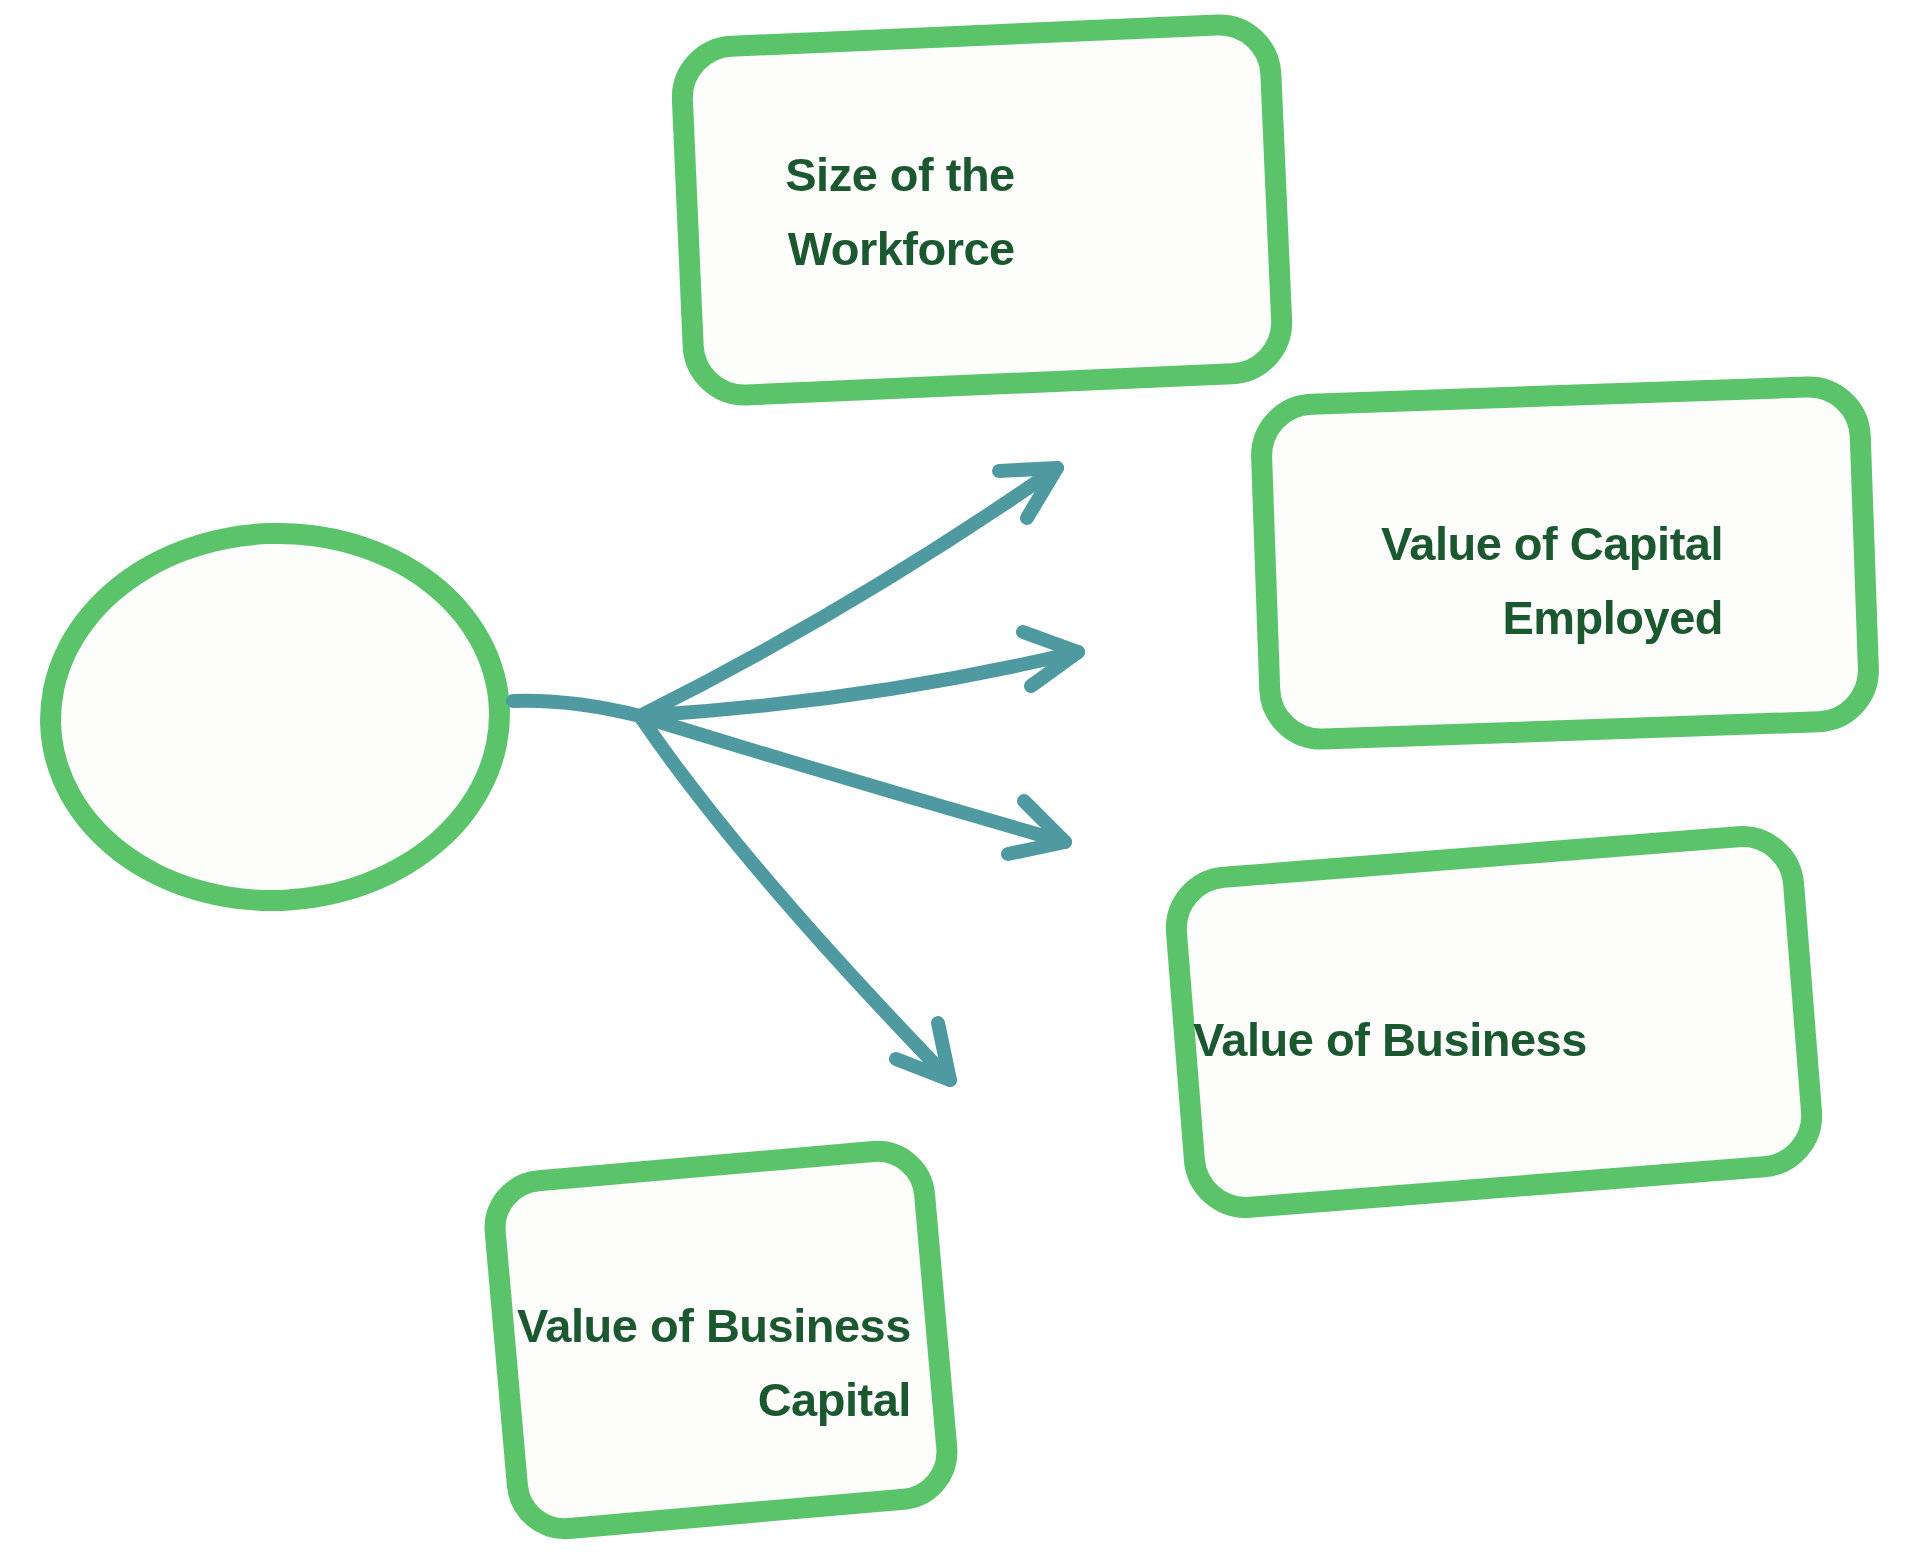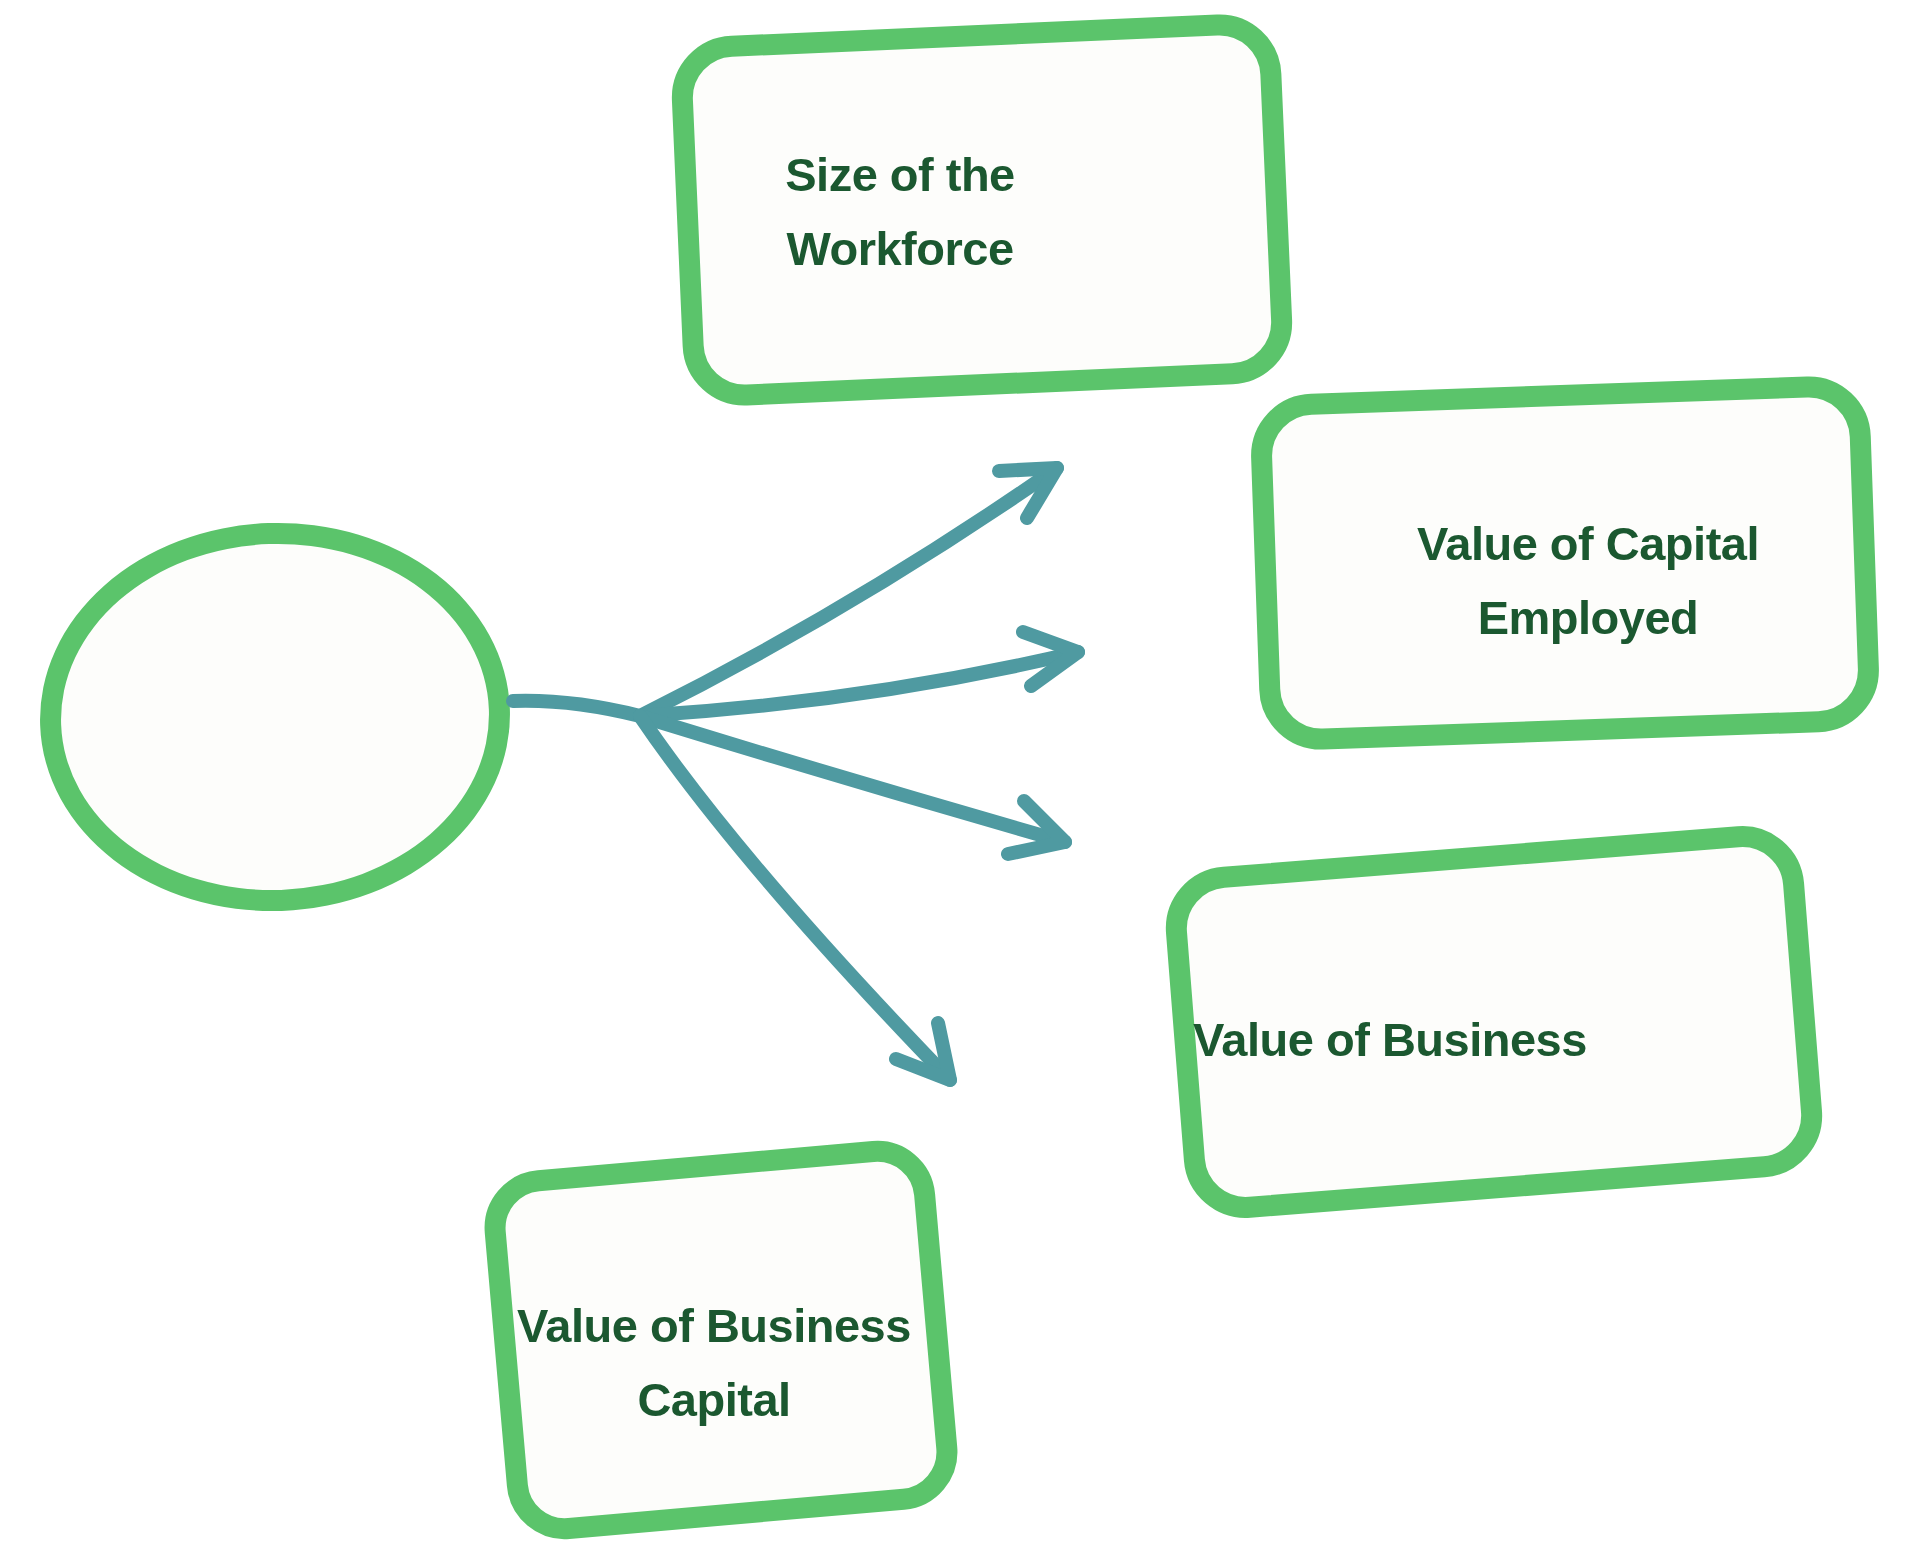--- a/index.html
+++ b/index.html
@@ -54,31 +54,31 @@
     fill: none;
     stroke: #4f9aa1;
     stroke-width: 14;
     stroke-linecap: round;
     stroke-linejoin: round;
   }
   
   .label {
     position: absolute;
     transform: translate(-50%, -50%);
-    text-align: center;
+    text-align: right;
     white-space: nowrap;
     color: #1b5830;
     font-weight: 700;
     z-index: 3;
     letter-spacing: -0.5px;
   }
   .label-node { font-size: 47px; line-height: 74px; }
   .label-ellipse { font-size: 49px; line-height: 73px; }
   .label-workforce { left: 900px;  top: 212px;  }
-  .label-capital   { left: 1552px; top: 581px; margin-left: 36px;  }
+  .label-capital   { left: 1552px; top: 581px;  }
   .label-sales     { left: 1390px; top: 1040px; }
   .label-output    { left: 714px;  top: 1363px; }
   .label-center    { left: 263px;  top: 719px;  }
 </style>
 </head>
 <body>
 
 <div class="canvas">
 
   <div class="shape shape-ellipse"></div>

